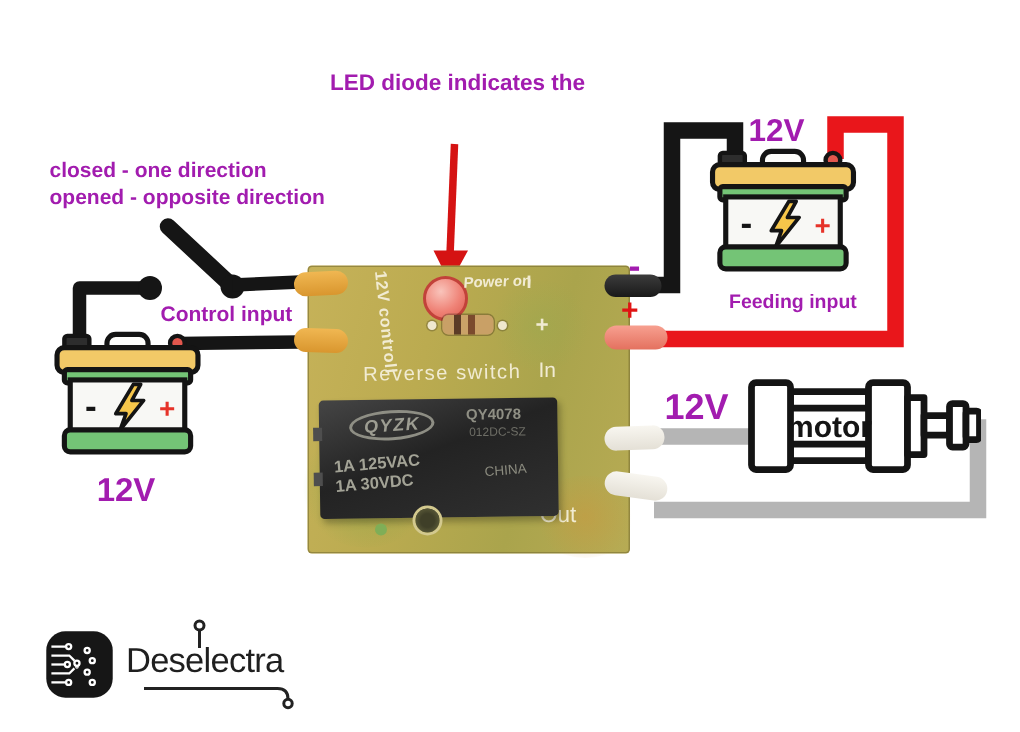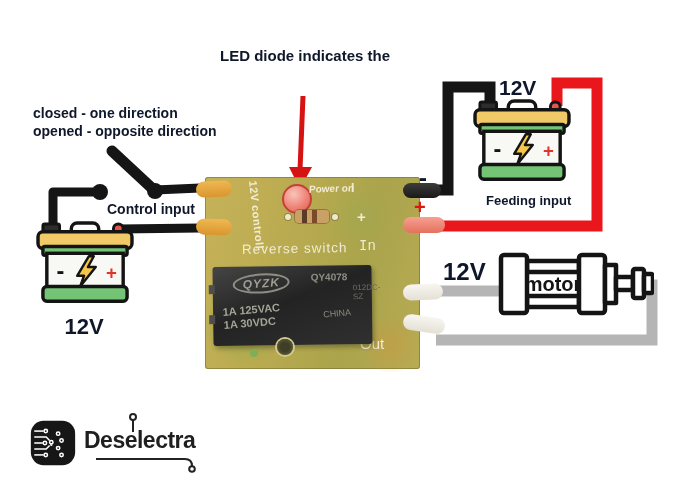--- a/index.html
+++ b/index.html
@@ -1,21 +1,21 @@
 <!DOCTYPE html>
 <html><head>
 <meta charset="utf-8">
 <style>
   html,body{margin:0;padding:0;background:#ffffff;}
   #stage{
     position:relative;width:680px;height:488px;background:#ffffff;overflow:hidden;
     font-family:"Liberation Sans", sans-serif;color:#111;
   }
   .abs{position:absolute;}
-  .lbl{font-weight:700;color:#0f172a;}
+  .lbl{font-weight:700;color:#a21caf;}
   svg{display:block;}
   
   #led-note{left:185px;top:47px;width:240px;text-align:center;font-size:15px;line-height:17px;z-index:5;}
   #switch-note{left:33px;top:104px;width:220px;font-size:14px;line-height:18px;z-index:5;}
   #control-input{left:107px;top:201px;font-size:14px;z-index:5;}
   #feeding-input{left:474px;top:193px;width:98px;text-align:left;font-size:13px;z-index:5;margin-left:12px;}
   #reversing-output{left:430px;top:298px;width:78px;text-align:center;font-size:14px;line-height:14px;z-index:5;}
   #left-batt-v{left:60px;top:314px;width:48px;text-align:center;font-size:22px;z-index:5;}
   #right-batt-v{left:499px;top:76px;font-size:21px;z-index:5;}
   #motor-v{left:443px;top:258px;font-size:24px;z-index:5;}
@@ -44,40 +44,40 @@
   #resistor{left:90px;top:33px;width:34px;height:13px;border-radius:4px;
     background:linear-gradient(90deg,#c9a066 0%,#c9a066 22%,#5c3b26 22%,#5c3b26 36%,#caa268 36%,#caa268 50%,#7b4a2d 50%,#7b4a2d 64%,#c9a066 64%);
     box-shadow:0 0 0 1px rgba(60,40,20,.35);}
   .pad{width:6px;height:6px;border-radius:50%;background:#efe8cf;box-shadow:0 0 0 1px rgba(90,80,40,.4);}
   #pad1{left:80px;top:37px;} #pad2{left:127px;top:37px;}
   .silk{color:#f1ebd2;font-weight:700;}
   #silk-controll{left:54px;top:3px;font-size:11px;transform:rotate(84deg);transform-origin:0 0;white-space:nowrap;letter-spacing:.5px;}
   #silk-power{left:104px;top:6px;font-size:10px;transform:skewX(-6deg) rotate(-2deg);}
   #silk-i{left:146px;top:4px;font-size:12px;}
   #silk-plus{left:152px;top:31px;font-size:15px;}
-  #silk-in{left:154px;top:61px;font-size:14px;font-weight:400;font-family:Liberation Mono, monospace;}
+  #silk-in{left:154px;top:61px;font-size:14px;font-weight:400;}
   #silk-name{left:37px;top:64px;font-size:13.5px;font-weight:400;letter-spacing:1px;transform:rotate(-1deg);white-space:nowrap;}
   #silk-out{left:155px;top:158px;font-size:15px;font-weight:400;}
   #hole{left:72px;top:162px;width:16px;height:16px;border-radius:50%;
     background:radial-gradient(circle,#3f3f28 40%,#6b6b42);box-shadow:0 0 0 2px #d3c98e;}
   #green-dot{left:45px;top:172px;width:8px;height:8px;border-radius:50%;background:#7fae57;}
   
   #relay{left:8px;top:89px;width:159px;height:79px;border-radius:3px;transform:rotate(-.8deg);
     background:linear-gradient(160deg,#454545 0%,#232323 45%,#303030 100%);
     box-shadow:2px 3px 4px rgba(40,40,20,.35);}
   .pin{left:-4px;width:6px;height:9px;background:#4e4e4e;}
   #pin1{top:18px;} #pin2{top:48px;}
   #relay-brand{left:20px;top:7px;font-size:12px;font-weight:700;font-style:italic;color:#9d9d92;
     border:2px solid #8e8e84;border-radius:50%;padding:1px 8px;transform:rotate(-3deg);letter-spacing:1px;}
   #relay-model{left:98px;top:6px;font-size:10px;font-weight:700;color:#8f8f84;}
-  #relay-code{left:100px;top:18px;font-size:8px;color:#6e6e66;margin-left:40px;}
+  #relay-code{left:100px;top:18px;font-size:8px;color:#6e6e66;}
   #relay-rating{left:10px;top:37px;font-size:11px;font-weight:700;color:#a3a396;line-height:13px;transform:rotate(-4deg);}
   #relay-origin{left:110px;top:43px;font-size:9px;color:#8a8a7e;transform:rotate(-4deg);}
   
-  #logo-text{left:84px;top:427px;font-size:23px;font-weight:700;letter-spacing:-.5px;color:#1f1f1f;z-index:5;}
+  #logo-text{left:84px;top:427px;font-size:23px;font-weight:400;letter-spacing:-.5px;color:#1f1f1f;z-index:5;}
 </style>
 </head>
 <body>
 
 <div id="stage">
 
   <svg id="wires" class="abs" width="680" height="488" viewBox="0 0 680 488">
 
     <path d="M100,192 L53,192 L53,231" fill="none" stroke="#151515" stroke-width="9" stroke-linejoin="round"></path>
 

